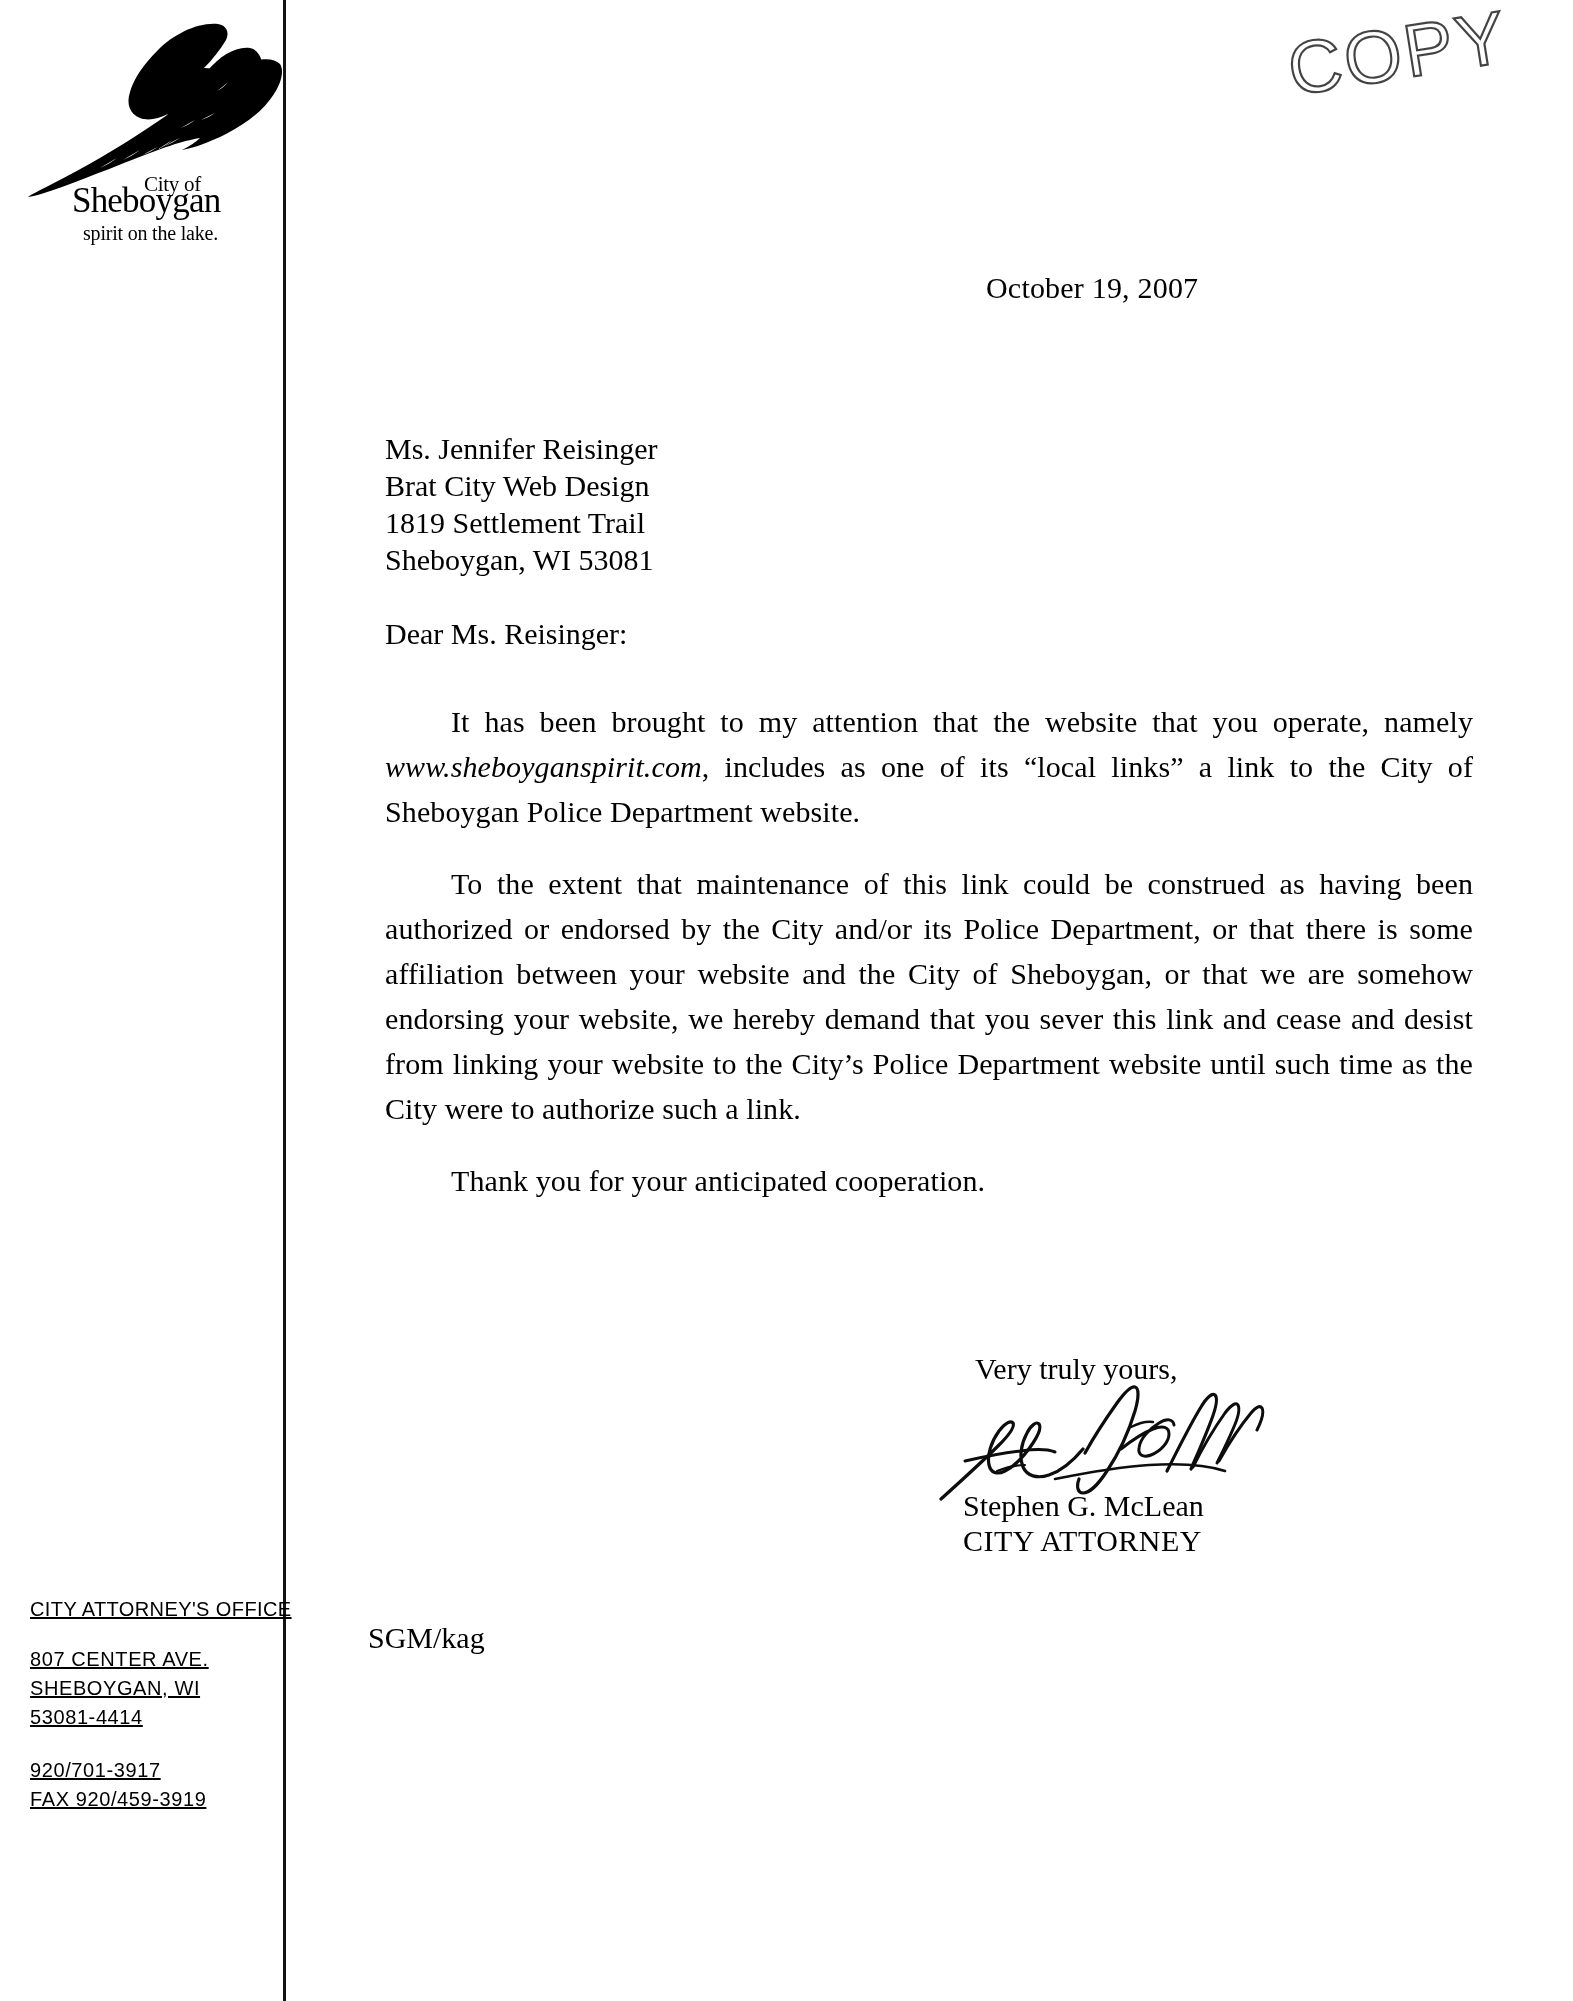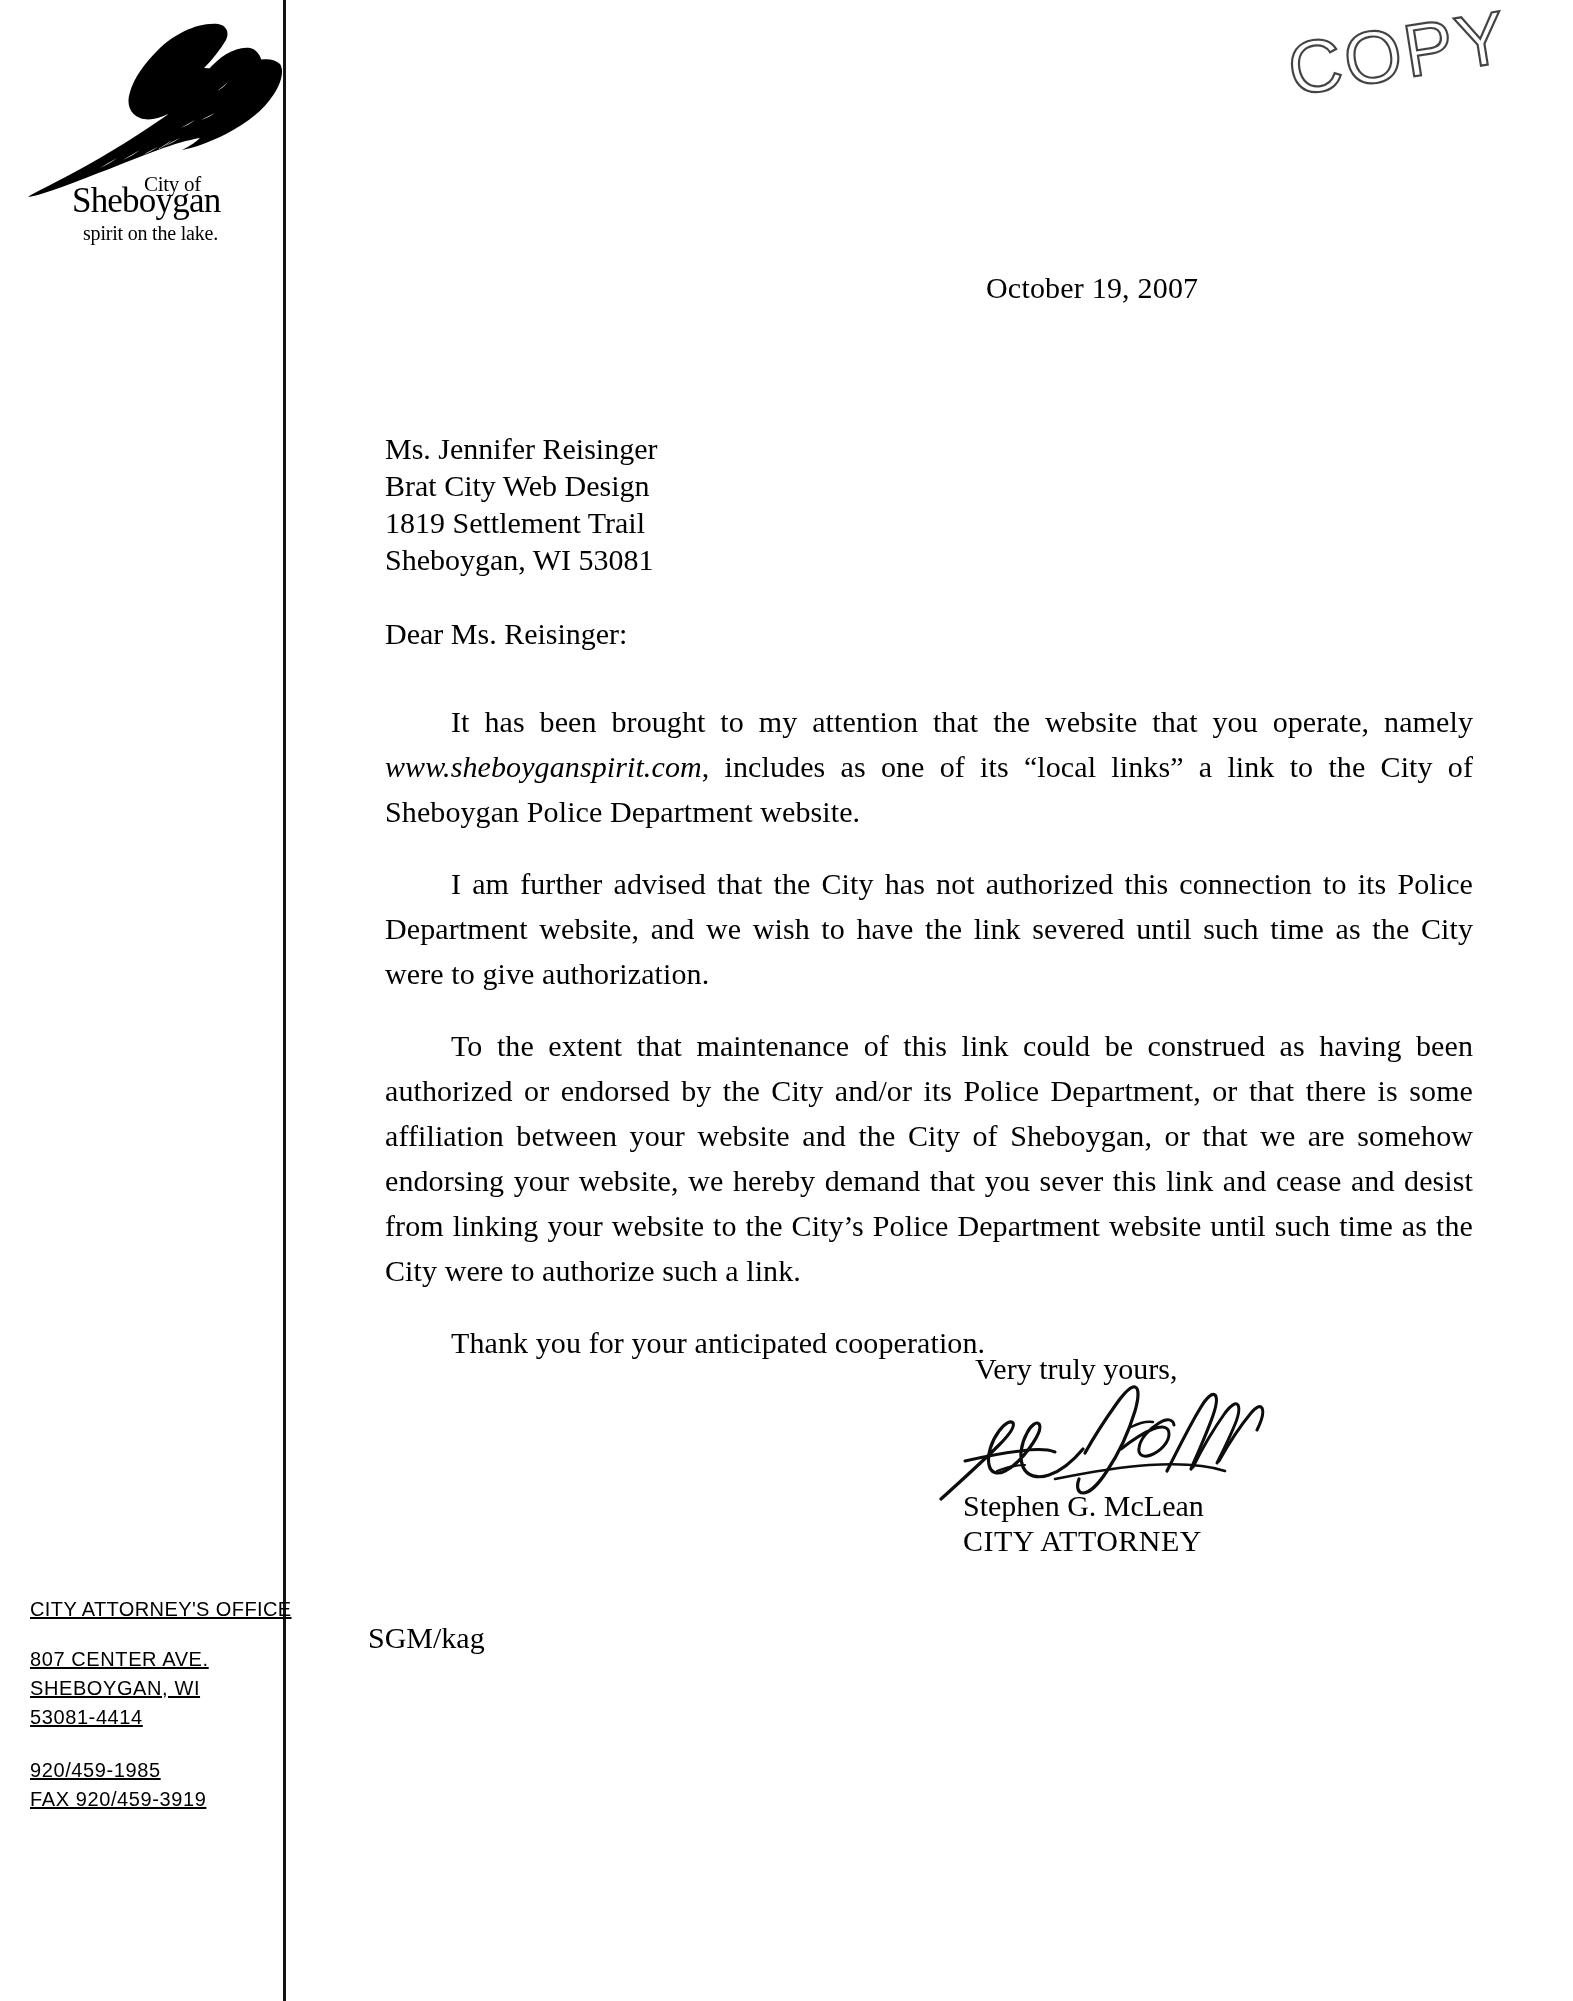--- a/index.html
+++ b/index.html
@@ -259,21 +259,20 @@
     <div>Ms. Jennifer Reisinger</div>
     <div>Brat City Web Design</div>
     <div>1819 Settlement Trail</div>
     <div>Sheboygan, WI 53081</div>
   </div>
 
   <div id="salutation">Dear Ms. Reisinger:</div>
 
   <div id="body-copy">
     <p class="para"><span>It has been brought to my attention that the website that you operate, namely </span><span class="url">www.sheboyganspirit.com</span><span>, includes as one of its “local links” a link to the City of Sheboygan Police Department website.</span></p>
-    <p class="para">I am further advised that the City has not authorized this connection to its Police Department website, and we wish to have the link severed until such time as the City were to give authorization.</p>
     <p class="para">To the extent that maintenance of this link could be construed as having been authorized or endorsed by the City and/or its Police Department, or that there is some affiliation between your website and the City of Sheboygan, or that we are somehow endorsing your website, we hereby demand that you sever this link and cease and desist from linking your website to the City’s Police Department website until such time as the City were to authorize such a link.</p>
     <p class="para no-just">Thank you for your anticipated cooperation.</p>
   </div>
 
   <div id="closing">Very truly yours,</div>
 
   <svg id="signature" viewBox="0 0 330 130" xmlns="http://www.w3.org/2000/svg">
     <g fill="none" stroke="#0d0d0d" stroke-linecap="round" stroke-linejoin="round">
       <path stroke-width="3.2" d="M6 124 C 26 106 46 88 64 70 C 74 60 80 52 78 48 C 76 45 70 48 64 56
                C 56 67 52 80 54 90 C 56 98 62 100 70 96 C 80 91 90 80 98 68
@@ -305,18 +304,18 @@
 
 
   <div id="footer-block">
     <div id="footer-title">CITY ATTORNEY'S OFFICE</div>
     <div class="footer-group">
       <div>807 CENTER AVE.</div>
       <div>SHEBOYGAN, WI</div>
       <div>53081-4414</div>
     </div>
     <div class="footer-group">
-      <div>920/459-1985</div>
+      <div>920/701-3917</div>
       <div>FAX 920/459-3919</div>
     </div>
   </div>
 
 </div>
 
 </body></html>

